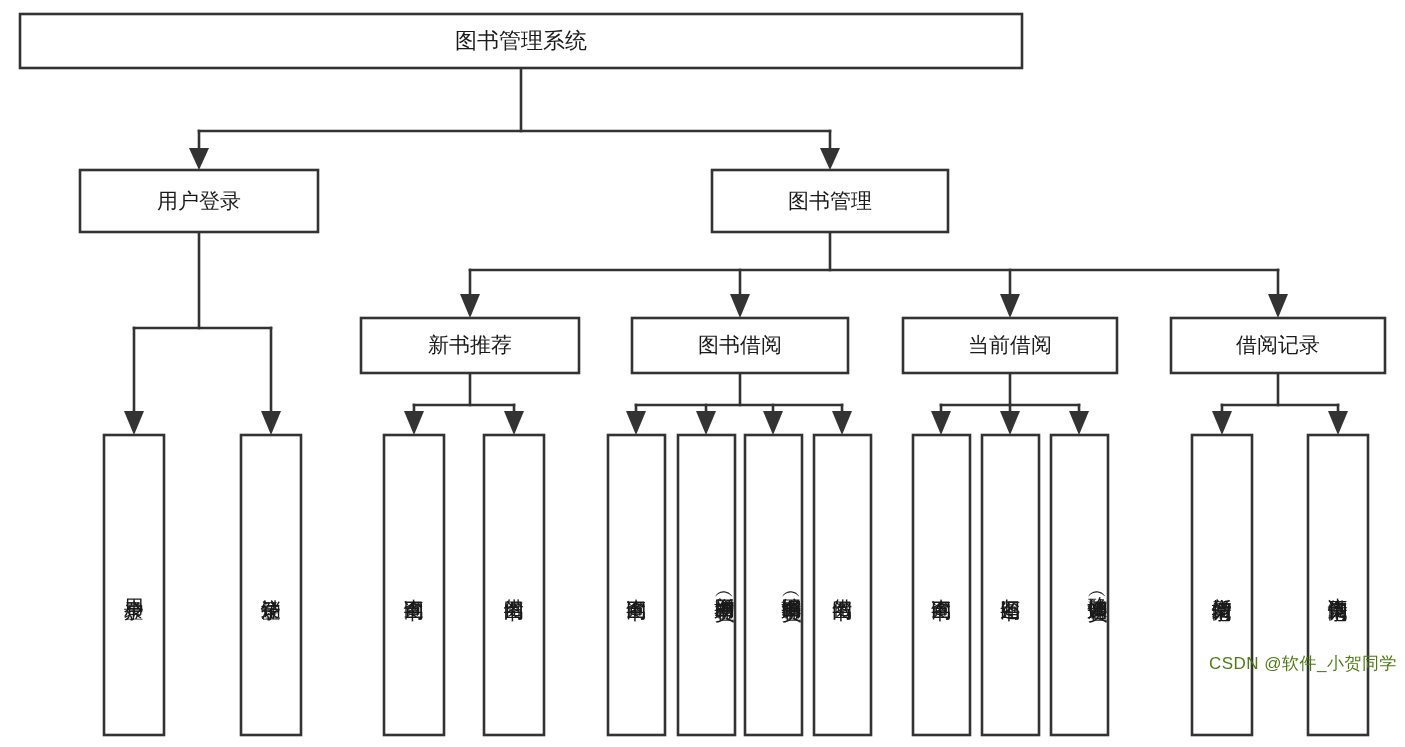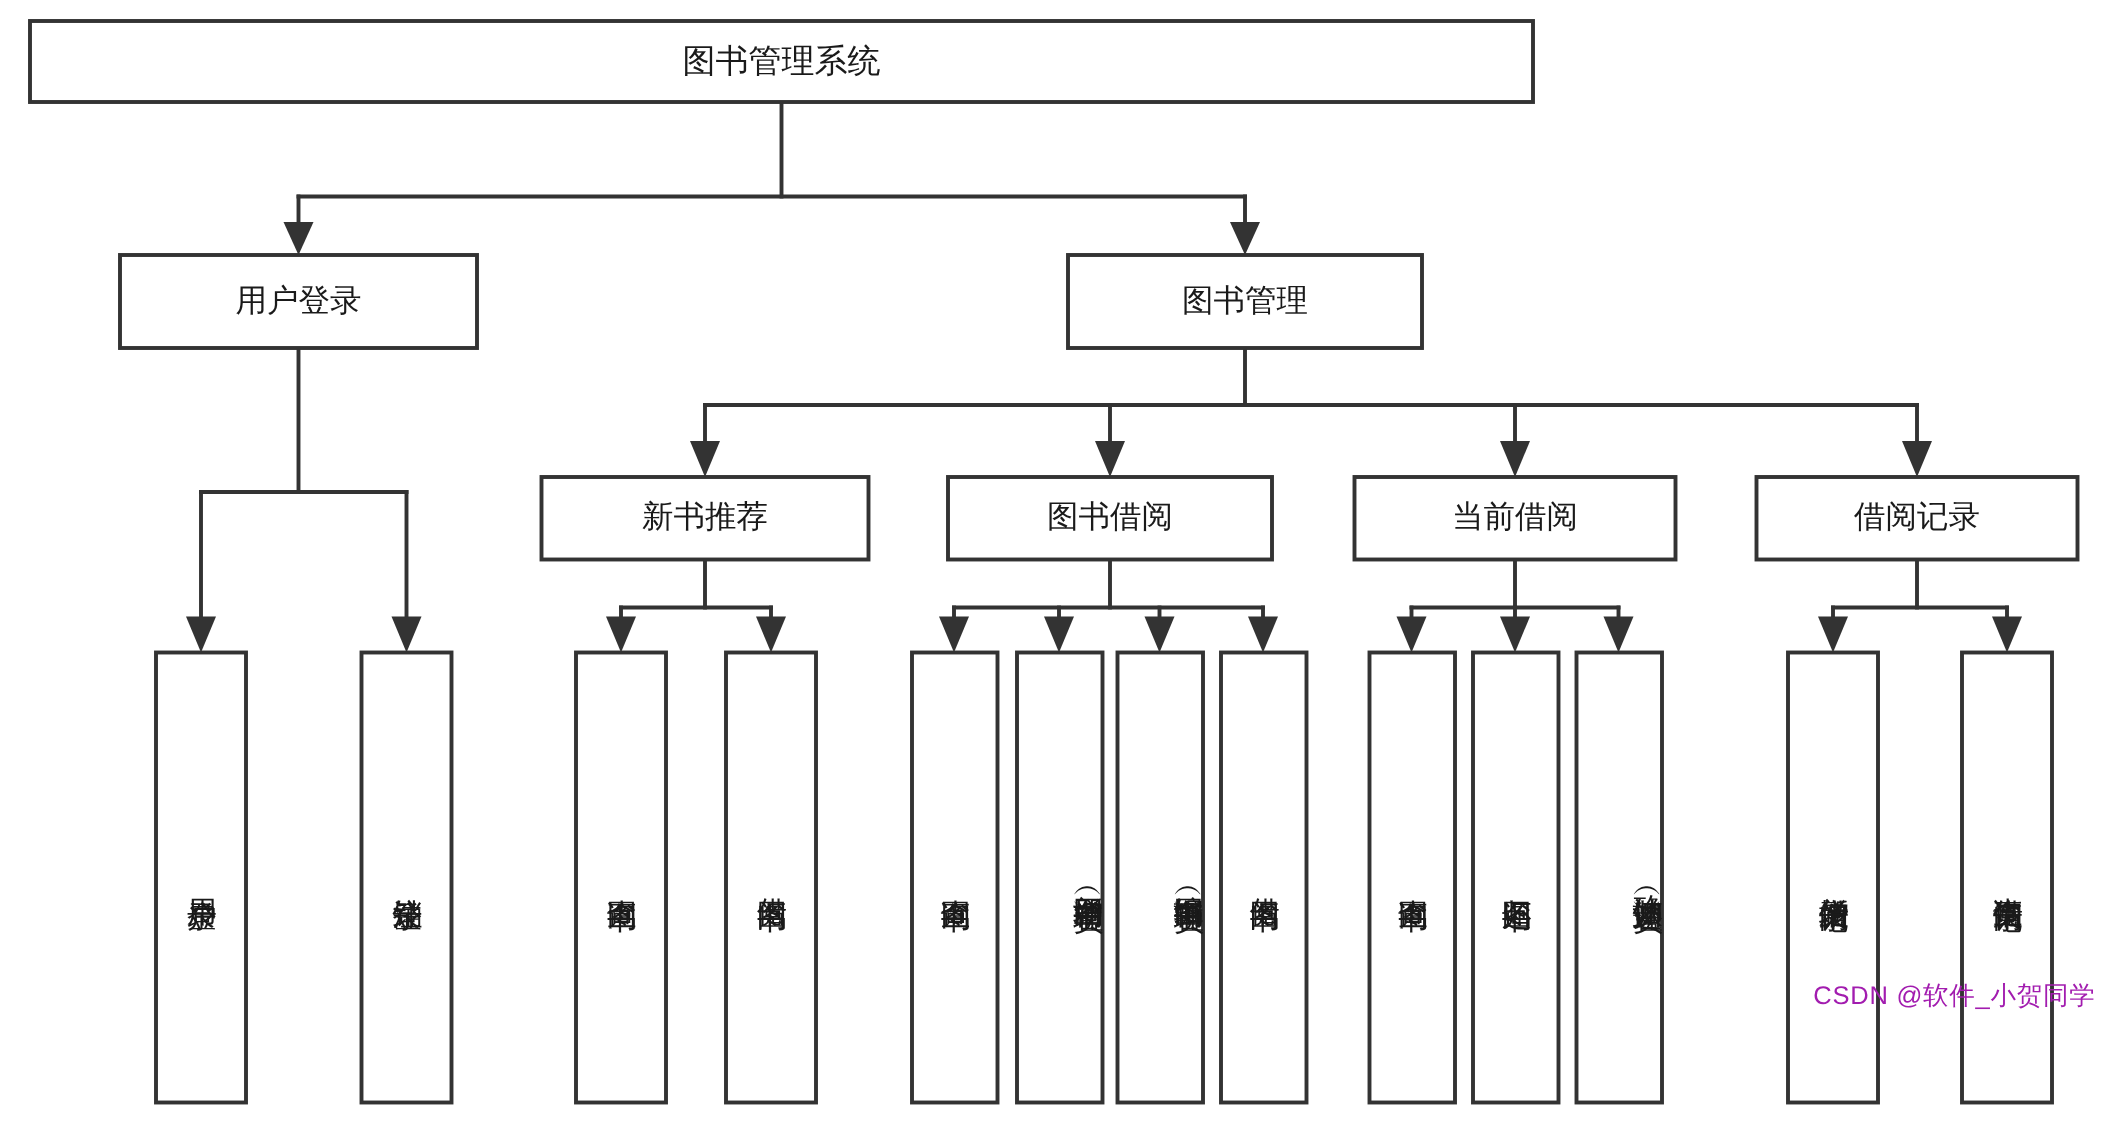--- a/index.html
+++ b/index.html
@@ -68,21 +68,21 @@
     white-space: nowrap;
     text-align: center;
     pointer-events: none;
   }
   .watermark {
     position: absolute;
     right: 8px;
     bottom: 4px;
     font-family: "Liberation Sans", sans-serif;
     font-size: 17px;
-    color: #a21caf;
+    color: #4d7c0f;
     letter-spacing: 0.5px;
     white-space: nowrap;
   }
 </style>
 </head>
 <body>
 
 <div id="diagram-root">
 
   <svg id="diagram-svg" viewBox="0 0 1405 747" xmlns="http://www.w3.org/2000/svg">

